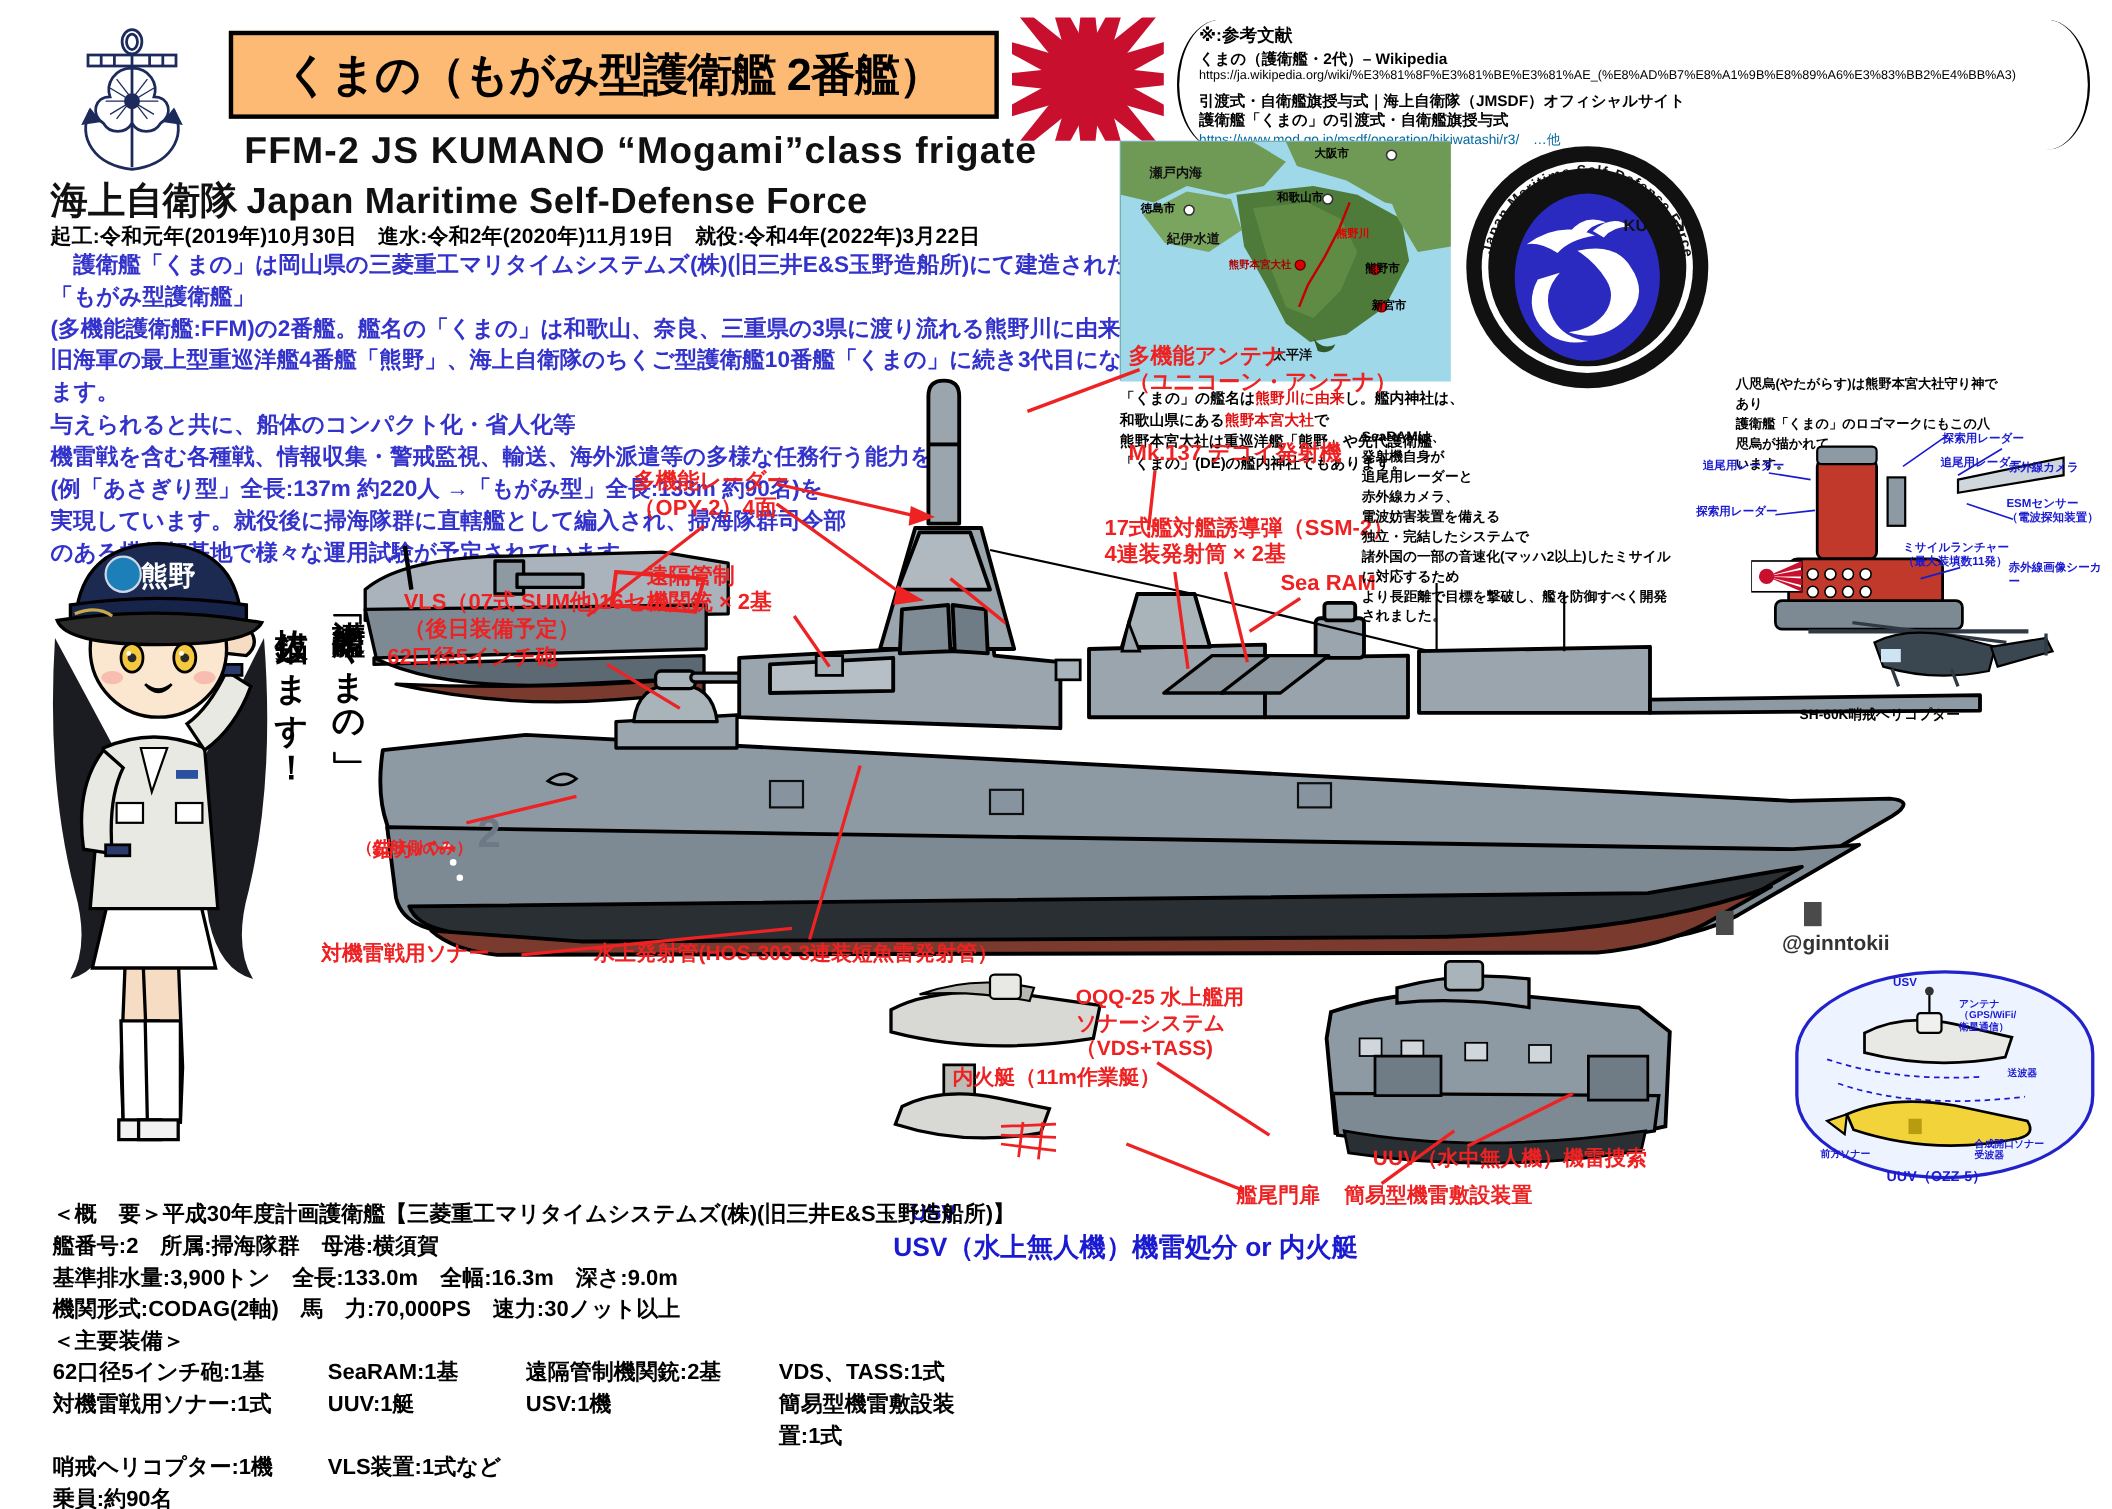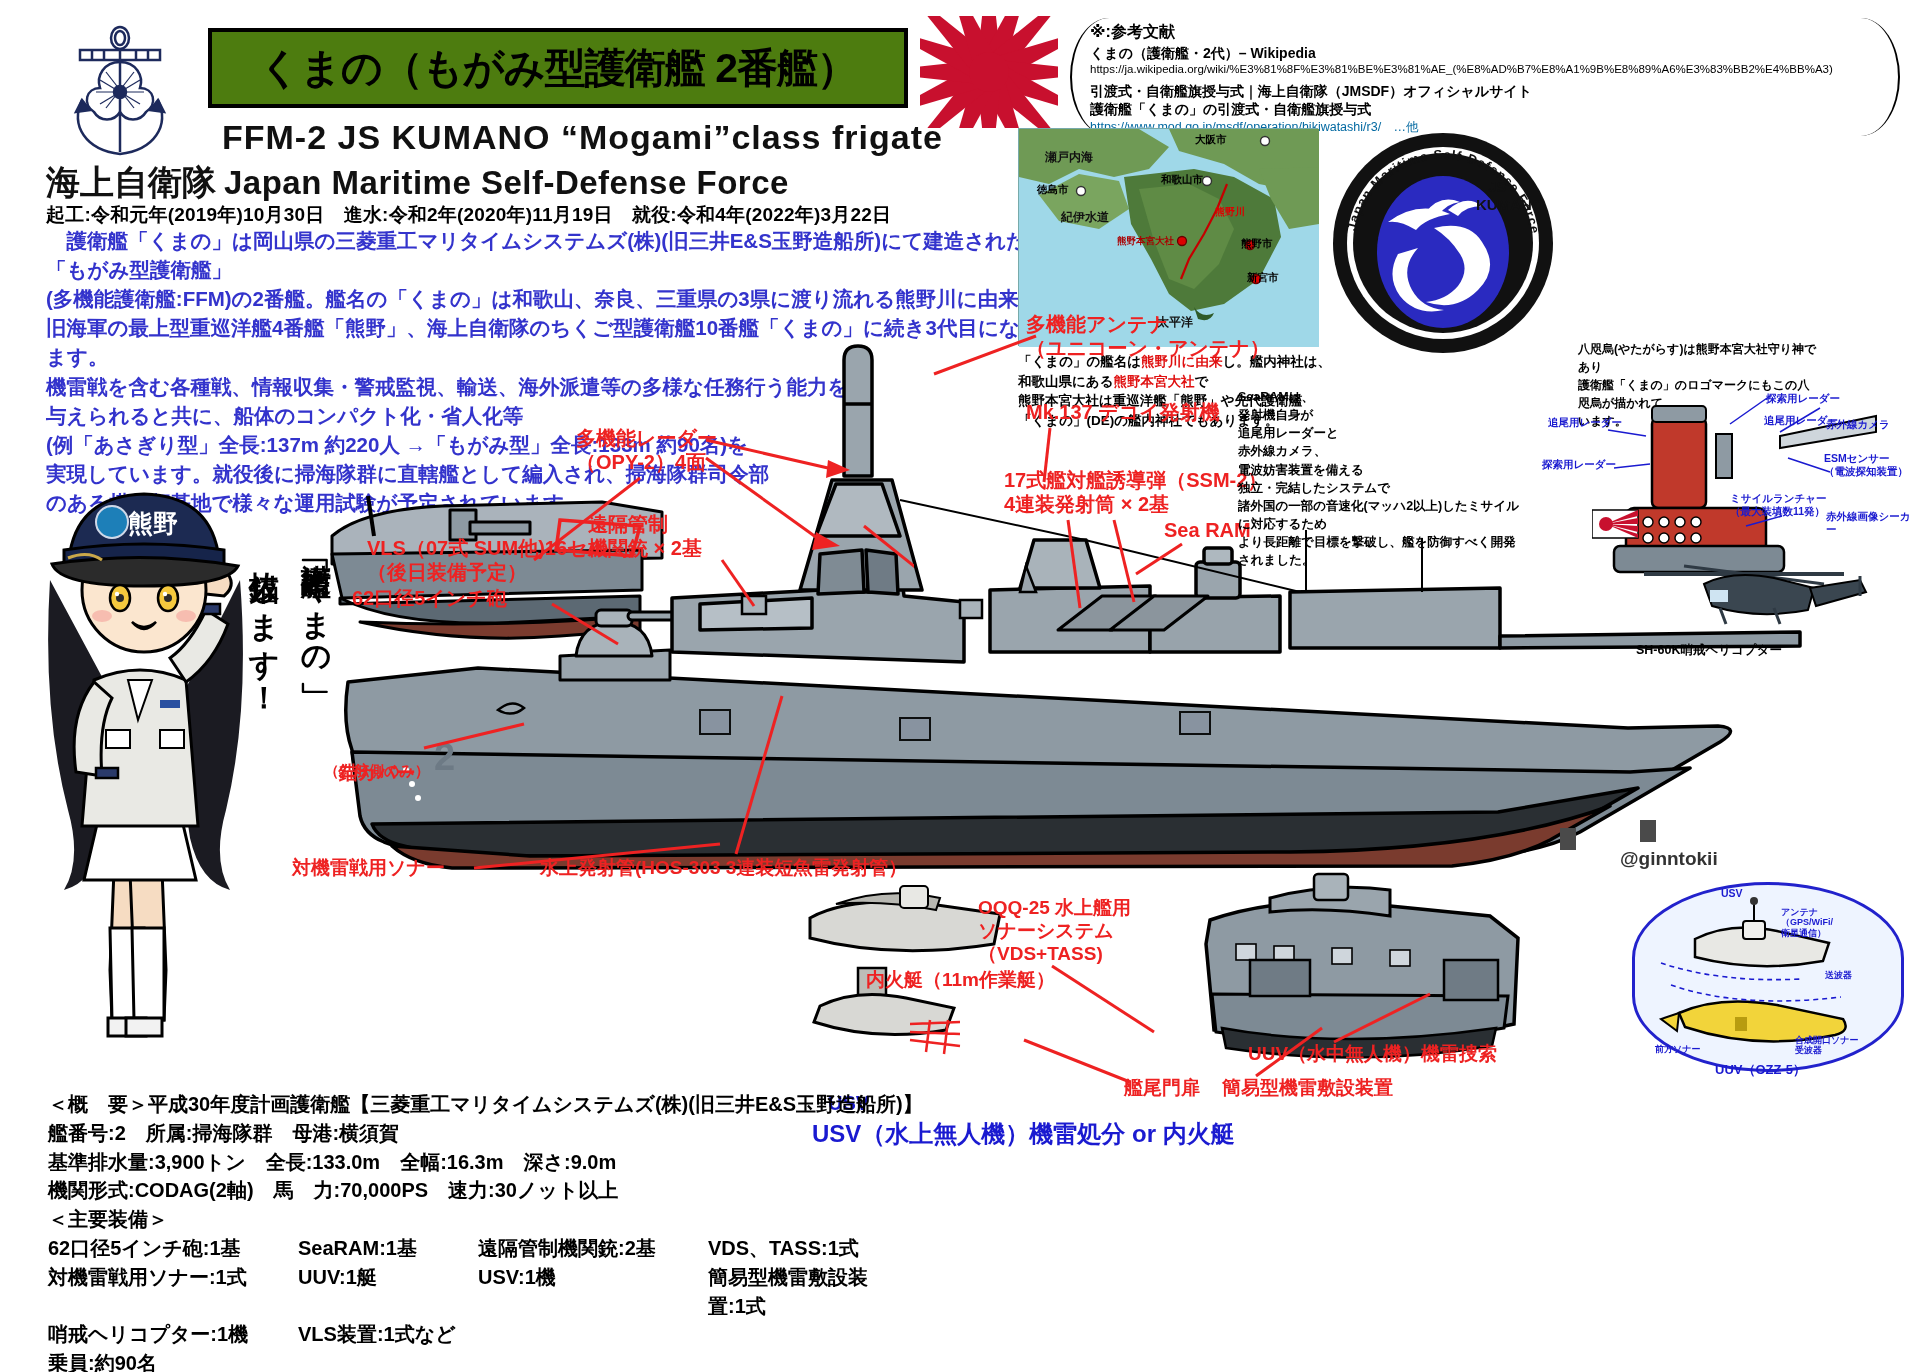--- a/index.html
+++ b/index.html
@@ -9,21 +9,21 @@
     font-family: "Liberation Sans", "DejaVu Sans", sans-serif;
     overflow: hidden;
     position: relative;
   }
   .abs { position: absolute; }
 
   
   #jmsdf-anchor { left: 60px; top: 22px; width: 120px; height: 140px; }
   #title-box {
     left: 208px; top: 28px; width: 700px; height: 80px;
-    border: 4px solid #000; background: #4d7c0f;
+    border: 4px solid #000; background: #fdba74;
     display: flex; align-items: center; justify-content: center;
   }
   #title-box .t {
     font-size: 41px; font-weight: bold; letter-spacing: -1px;
     color: #000; white-space: nowrap;
   }
   #subtitle-en {
     left: 222px; top: 118px; font-size: 34px; font-weight: bold;
     letter-spacing: 1px; color: #111; white-space: nowrap;
   }
@@ -197,22 +197,22 @@
   <div class="gap"></div>
   <div class="l2">引渡式・自衛艦旗授与式｜海上自衛隊（JMSDF）オフィシャルサイト</div>
   <div class="l3">護衛艦「くまの」の引渡式・自衛艦旗授与式</div>
   <div class="url2">https://www.mod.go.jp/msdf/operation/hikiwatashi/r3/　…他</div>
 </div>
 
 <div class="abs" id="desc">
   <p>　護衛艦「くまの」は岡山県の三菱重工マリタイムシステムズ(株)(旧三井E&amp;S玉野造船所)にて建造された「もがみ型護衛艦」</p>
   <p>(多機能護衛艦:FFM)の2番艦。艦名の「くまの」は和歌山、奈良、三重県の3県に渡り流れる熊野川に由来。</p>
   <p>旧海軍の最上型重巡洋艦4番艦「熊野」、海上自衛隊のちくご型護衛艦10番艦「くまの」に続き3代目になります。</p>
+  <p>与えられると共に、船体のコンパクト化・省人化等</p>
   <p>機雷戦を含む各種戦、情報収集・警戒監視、輸送、海外派遣等の多様な任務行う能力を</p>
-  <p>与えられると共に、船体のコンパクト化・省人化等</p>
   <p>(例「あさぎり型」全長:137m 約220人 →「もがみ型」全長:133m 約90名)を</p>
   <p>実現しています。就役後に掃海隊群に直轄艦として編入され、掃海隊群司令部</p>
   <p>のある横須賀基地で様々な運用試験が予定されています。</p>
 </div>
 
 <div class="abs" id="map">
   <svg viewBox="0 0 300 218" width="300" height="218" style="position:absolute;left:0;top:0">
     <rect width="300" height="218" fill="#9fd8e8"></rect>
     <path d="M0 0 L120 0 L150 18 L130 40 L95 48 L60 40 L30 55 L0 48 Z" fill="#6f9a55"></path>
     <path d="M150 0 L300 0 L300 40 L265 60 L240 55 L205 35 L160 22 Z" fill="#6f9a55"></path>

